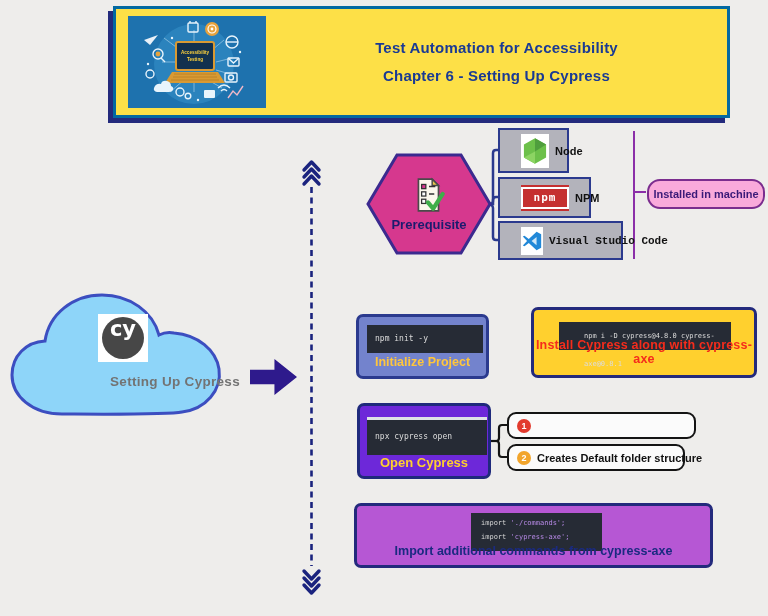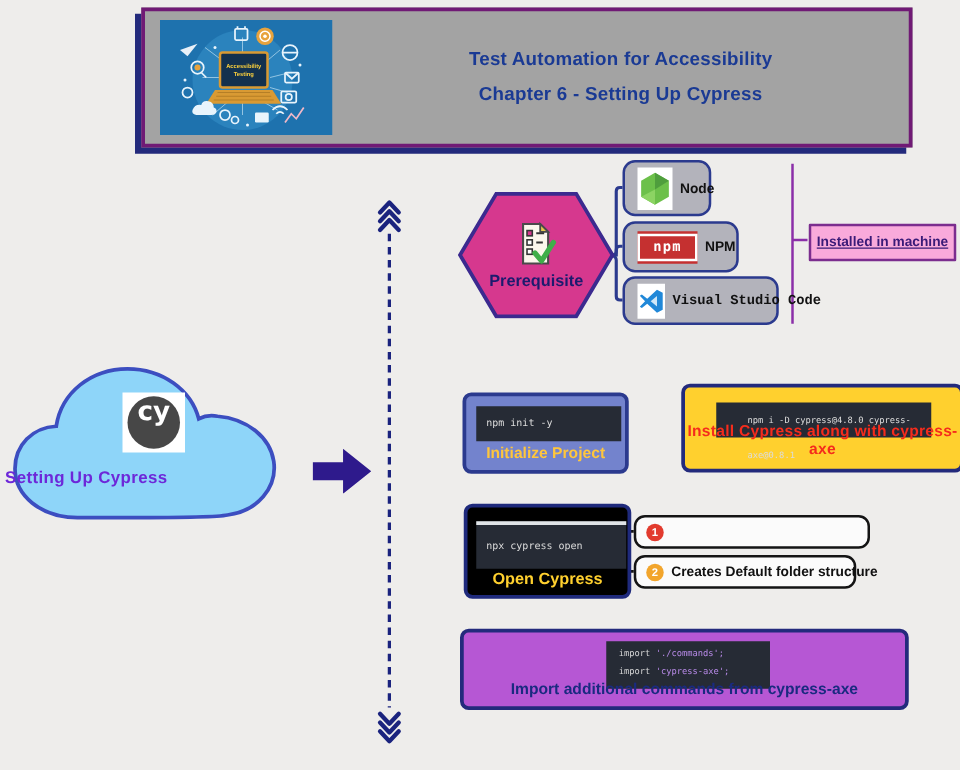--- a/index.html
+++ b/index.html
@@ -1,74 +1,74 @@
 <!DOCTYPE html>
 <html><head>
 <meta charset="utf-8">
 <style>
   html,body{margin:0;padding:0;background:#eeedeb;font-family:"Liberation Sans",sans-serif;}
   #canvas{position:relative;width:768px;height:616px;background:#eeedeb;overflow:hidden;}
   .abs{position:absolute;}
   svg{display:block;}
 
   
-  .header{left:113px;top:6px;width:611px;height:106px;background:#a3a3a3;
-    border:3px solid #701a75;box-shadow:-5px 5px 0 0 #232a7c;
+  .header{left:113px;top:6px;width:611px;height:106px;background:#fde047;
+    border:3px solid #0369a1;box-shadow:-5px 5px 0 0 #232a7c;
     display:flex;align-items:center;z-index:2;}
   .header-img{margin-left:12px;width:138px;height:92px;flex:0 0 auto;}
   .header-titles{flex:1;text-align:center;color:#1a3a94;font-weight:bold;
     font-size:15px;line-height:1.85;letter-spacing:.2px;}
 
   
   .hex-wrap{left:366px;top:153px;width:126px;height:102px;z-index:2;}
   .hex-content{position:absolute;left:0;top:0;width:126px;height:102px;
     display:flex;flex-direction:column;align-items:center;justify-content:center;}
   .hex-label{color:#1b1b6e;font-weight:bold;font-size:13px;margin-top:3px;}
 
   
-  .pr-box{background:#b3b3bb;border:2.5px solid #2b3a8e;border-radius:10px;
-    display:flex;align-items:center;gap:6px;padding:0 10px;z-index:2;box-sizing:border-box;}
+  .pr-box{background:#b3b3bb;border:2.5px solid #2b3a8e;border-radius:0;
+    display:flex;align-items:center;gap:6px;padding:0 21px;z-index:2;box-sizing:border-box;}
   .pr-box .logo-sq{background:#fff;display:flex;align-items:center;justify-content:center;}
   .pr-label{font-weight:bold;color:#111;font-size:11px;white-space:nowrap;}
   .npm-logo{background:#c53030;width:52px;height:26px;display:flex;align-items:center;justify-content:center;box-sizing:border-box;}
   .npm-inner{border:2px solid #fff;width:44px;height:18px;display:flex;align-items:center;justify-content:center;
     color:#fff;font-weight:bold;font-size:11px;font-family:"DejaVu Sans Mono",monospace;letter-spacing:1px;}
 
   .installed{left:647px;top:179px;width:114px;height:26px;background:#f9aadb;
-    border:2px solid #7b2d8e;border-radius:1px;display:flex;align-items:center;justify-content:center;
-    color:#3a1a78;font-weight:bold;font-size:11px;z-index:2;text-decoration:underline;}
+    border:2px solid #7b2d8e;border-radius:13px;display:flex;align-items:center;justify-content:center;
+    color:#3a1a78;font-weight:bold;font-size:11px;z-index:2;}
 
   
   .cloud-wrap{left:4px;top:282px;width:236px;height:140px;z-index:2;}
   .cy-logo{position:absolute;left:94px;top:32px;width:50px;height:48px;background:#fff;
     display:flex;align-items:center;justify-content:center;}
   .cy-circle{width:42px;height:42px;border-radius:50%;background:#474747;display:flex;
     align-items:flex-start;justify-content:center;color:#fff;font-weight:bold;font-size:21px;
     font-family:"DejaVu Sans",sans-serif;}
-  .cloud-label{position:absolute;left:0;top:92px;width:236px;text-align:left;
-    color:#6d28d9;font-weight:bold;font-size:13.5px;letter-spacing:.3px;}
+  .cloud-label{position:absolute;left:0;top:92px;width:236px;text-align:right;
+    color:#737373;font-weight:bold;font-size:13.5px;letter-spacing:.3px;}
 
   .block-arrow{left:250px;top:359px;width:47px;height:36px;background:#2e1a8c;
     clip-path:polygon(0 30%,52% 30%,52% 0,100% 50%,52% 100%,52% 70%,0 70%);z-index:2;}
 
   
-  .step{border:3px solid #2b3a8e;border-radius:7px;z-index:2;box-sizing:border-box;margin-left:14px;}
+  .step{border:3px solid #2b3a8e;border-radius:7px;z-index:2;box-sizing:border-box;}
   .terminal{background:#262b35;color:#dcdcdc;font-family:"DejaVu Sans Mono",monospace;
     position:absolute;box-sizing:border-box;}
   .step-label{position:absolute;left:0;width:100%;text-align:center;font-weight:bold;}
 
   .box-init{left:356px;top:314px;width:133px;height:65px;background:#7383cd;}
   .box-init .terminal{left:8px;top:8px;width:116px;height:28px;font-size:8px;line-height:28px;padding-left:8px;}
   .box-init .step-label{bottom:7px;color:#ffc63c;font-size:12.5px;}
 
   .box-install{left:531px;top:307px;width:226px;height:71px;background:#ffd02e;border-color:#232a7c;}
   .box-install .terminal{left:25px;top:12px;width:172px;height:28px;font-size:7px;line-height:28px;padding-left:25px;}
   .box-install .step-label{bottom:9px;color:#f52c1c;font-size:12.5px;letter-spacing:.2px;}
 
-  .box-open{left:357px;top:403px;width:134px;height:76px;background:#000000;border-color:#1f2a7c;}
+  .box-open{left:357px;top:403px;width:134px;height:76px;background:#6d28d9;border-color:#1f2a7c;}
   .box-open .terminal{left:7px;top:11px;width:120px;height:38px;font-size:8px;line-height:34px;
     padding-left:8px;border-top:3px solid #dfe3e6;}
   .box-open .step-label{bottom:6px;color:#ffd02e;font-size:13px;}
 
   .box-import{left:354px;top:503px;width:359px;height:65px;background:#b657d4;border-color:#232a7c;}
   .box-import .terminal{left:114px;top:7px;width:131px;height:38px;font-size:7px;line-height:1.95;padding:4px 0 0 10px;}
   .box-import .step-label{bottom:7px;color:#1a2a80;font-size:12.5px;}
   .code-str{color:#b88ae8;}
   .code-kw{color:#d6d6d6;}
 

